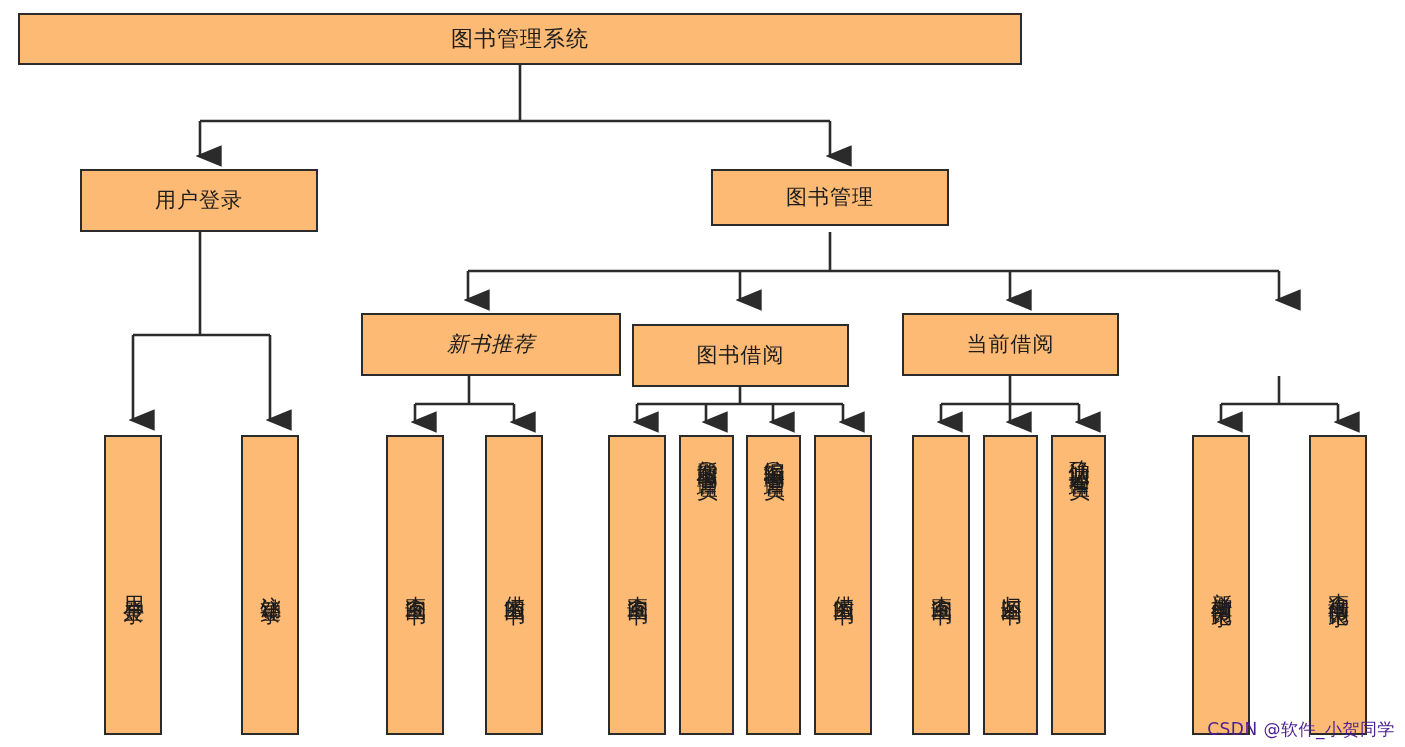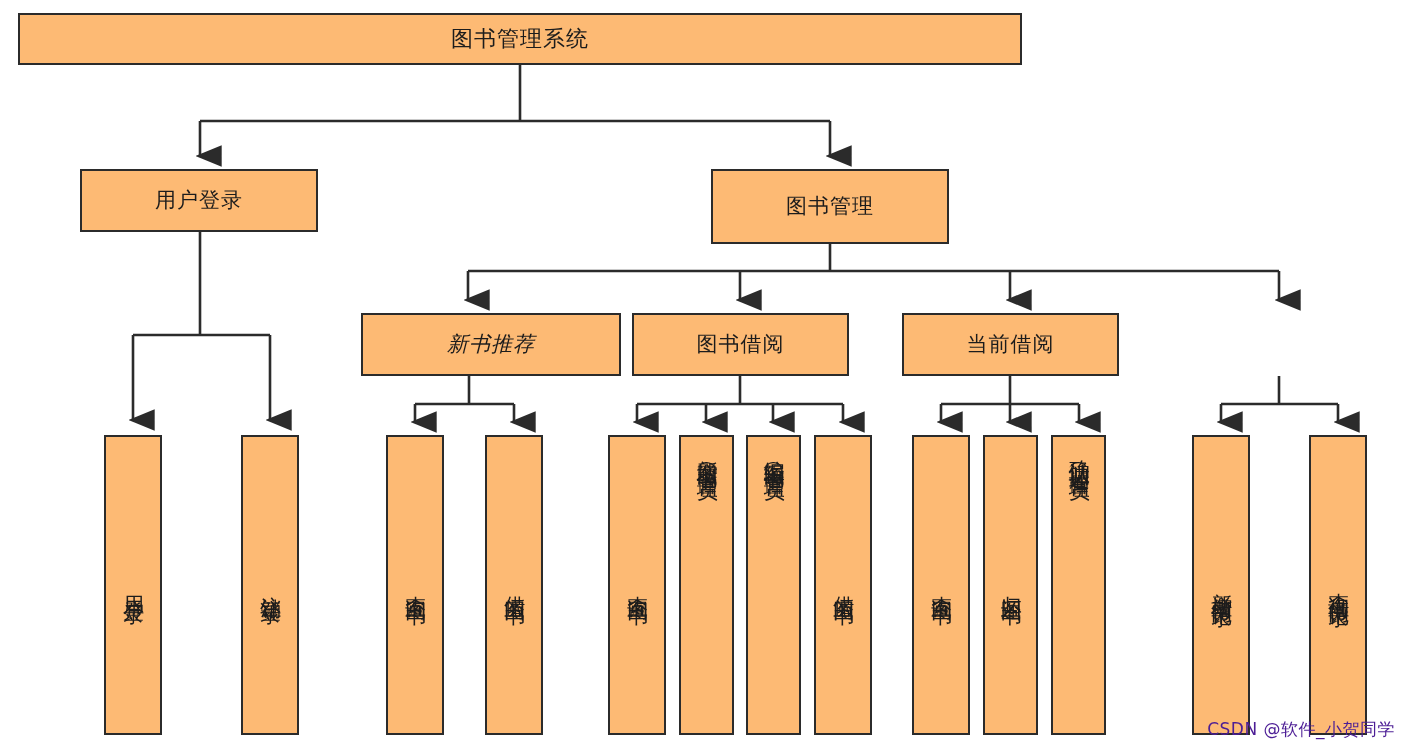--- a/index.html
+++ b/index.html
@@ -132,29 +132,29 @@
   </svg>
 
   <div class="node node-h node-root" style="left:18px; top:13px; width:1004px; height:52px;">
     <span class="label">图书管理系统</span>
   </div>
 
   <div class="node node-h" style="left:80px; top:169px; width:238px; height:63px;">
     <span class="label">用户登录</span>
   </div>
 
-  <div class="node node-h" style="left:711px; top:169px; width:238px; height:75px;">
+  <div class="node node-h" style="left:711px; top:169px; width:238px; height:57px;">
     <span class="label">图书管理</span>
   </div>
 
   <div class="node node-h" style="left:361px; top:313px; width:260px; height:63px;font-style:italic;">
     <span class="label">新书推荐</span>
   </div>
 
-  <div class="node node-h" style="left:632px; top:313px; width:217px; height:63px;">
+  <div class="node node-h" style="left:632px; top:324px; width:217px; height:63px;">
     <span class="label">图书借阅</span>
   </div>
 
   <div class="node node-h" style="left:902px; top:313px; width:217px; height:63px;">
     <span class="label">当前借阅</span>
   </div>
 
 
   <div class="node node-v" style="left:104px; top:435px; width:58px; height:300px;">
     <span class="label">用户登录</span>

